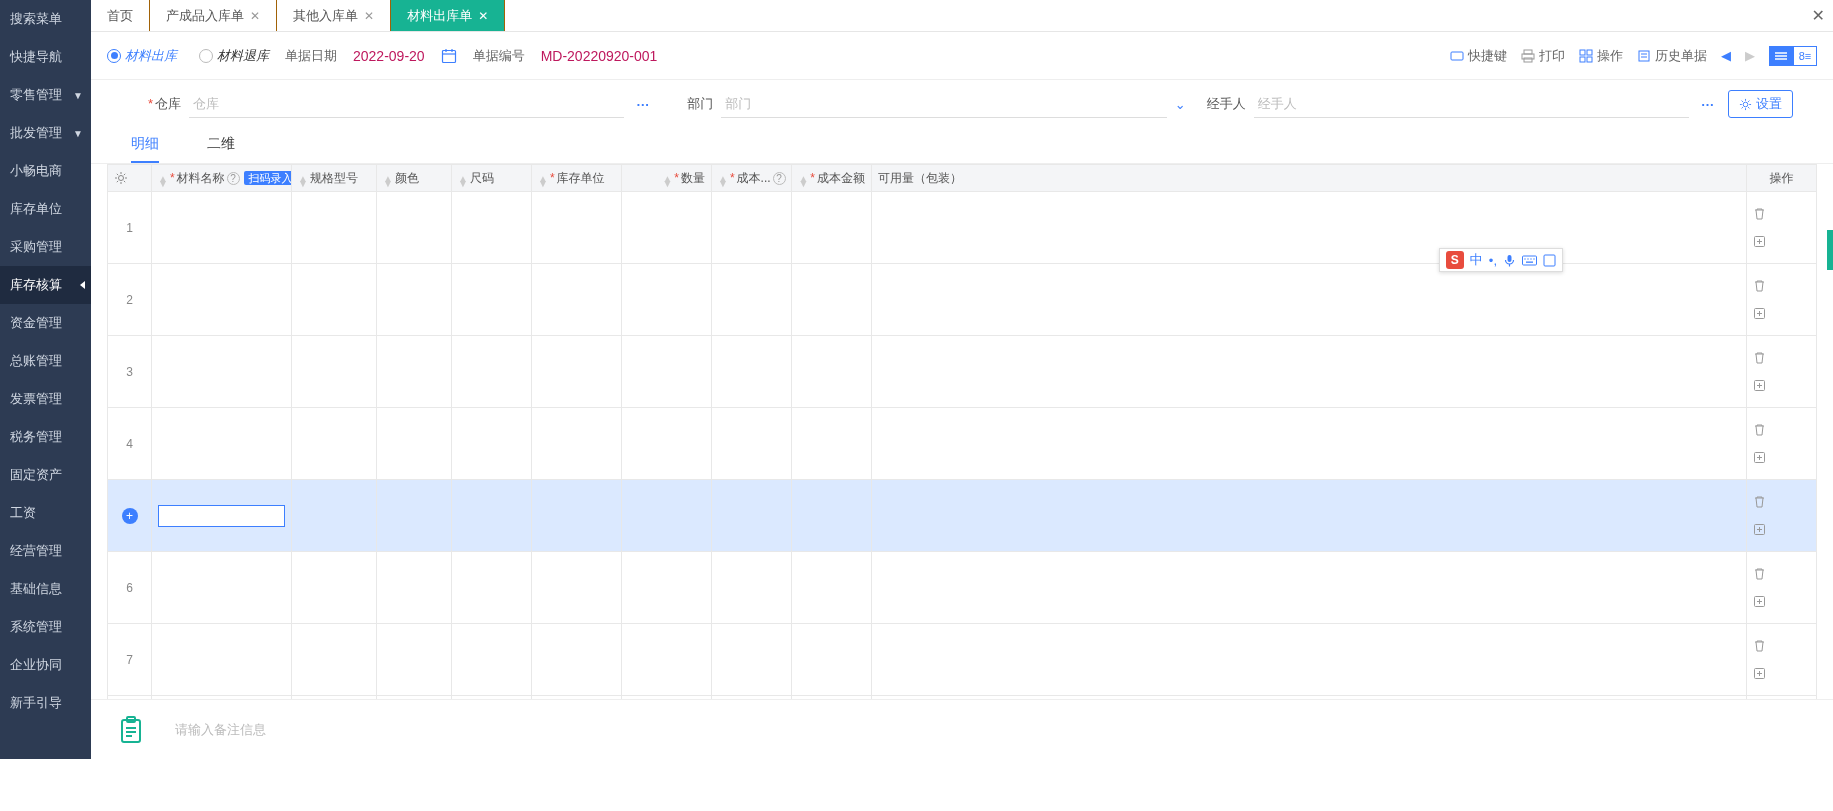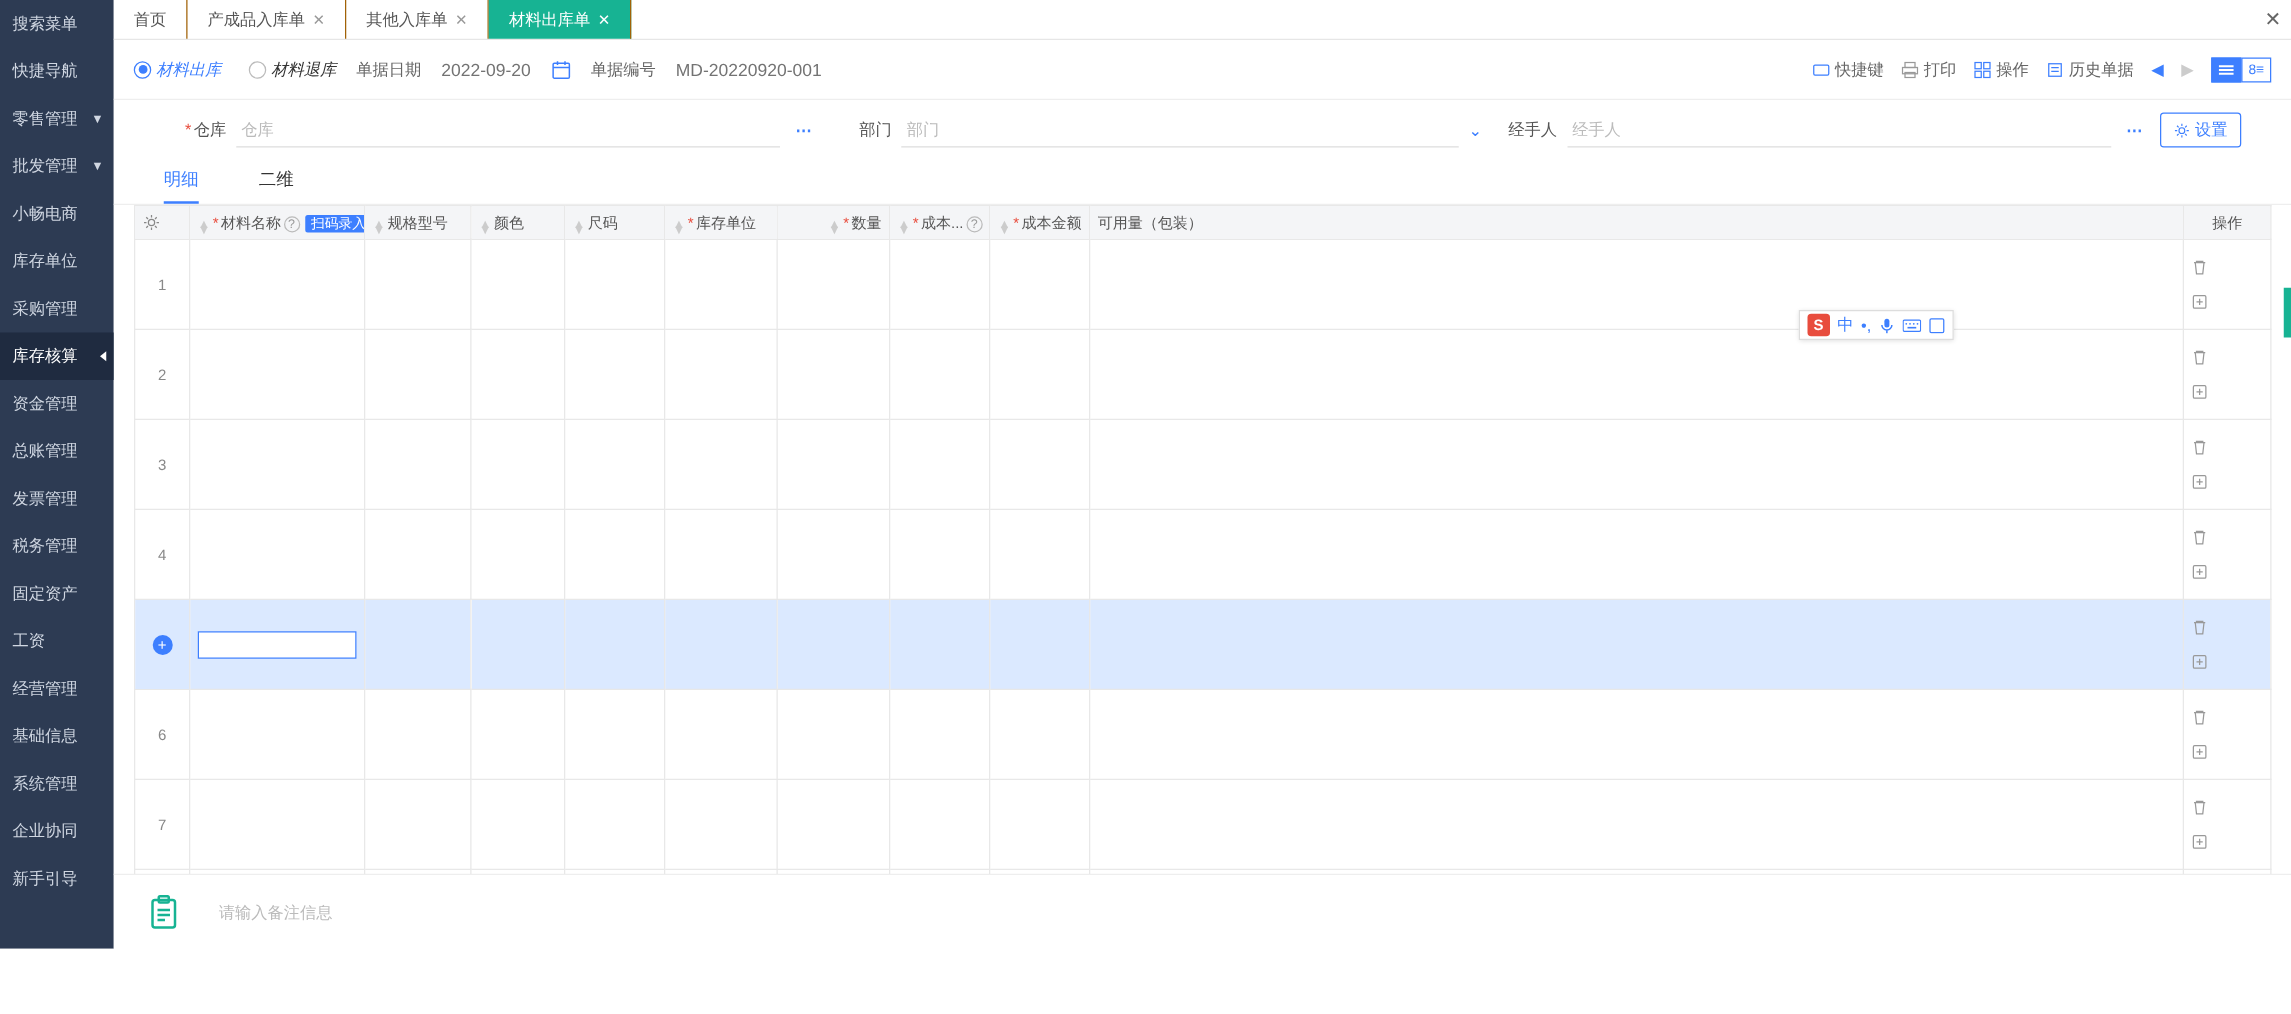--- a/index.html
+++ b/index.html
@@ -26,21 +26,21 @@
 
 
 .toolbar { height: 48px; display: flex; align-items: center; padding: 0 16px; gap: 16px; border-bottom: 1px solid #eee; }
 .radio-group { display: flex; align-items: center; gap: 22px; font-style: italic; }
 .radio { display: flex; align-items: center; gap: 4px; cursor: pointer; font-size: 13px; }
 .radio-dot { width: 14px; height: 14px; border: 1px solid #bbb; border-radius: 50%; display: inline-flex; align-items: center; justify-content: center; }
 .radio.checked .radio-dot { border-color: #3d7fff; }
 .radio.checked .radio-dot::after { content: ''; width: 7px; height: 7px; background: #3d7fff; border-radius: 50%; }
 .radio.checked { color: #3d7fff; }
 .tb-label { color: #666; font-size: 13px; }
-.tb-value { color: #737373; font-size: 14px; }
+.tb-value { color: #be185d; font-size: 14px; }
 .cal-icon { width: 16px; height: 16px; color: #3d7fff; }
 .toolbar-right { margin-left: auto; display: flex; align-items: center; gap: 14px; color: #666; }
 .tb-btn { display: inline-flex; align-items: center; gap: 4px; cursor: pointer; font-size: 13px; }
 .tb-ico { width: 14px; height: 14px; display: inline-block; }
 .nav-arrow { color: #3d7fff; cursor: pointer; font-size: 13px; }
 .nav-arrow.disabled { color: #ccc; }
 .view-toggle { display: inline-flex; }
 .vt-btn { width: 24px; height: 20px; border: 1px solid #3d7fff; display: inline-flex; align-items: center; justify-content: center; font-size: 11px; cursor: pointer; }
 .vt-btn.active { background: #3d7fff; color: #fff; }
 .vt-btn:not(.active) { color: #3d7fff; }

